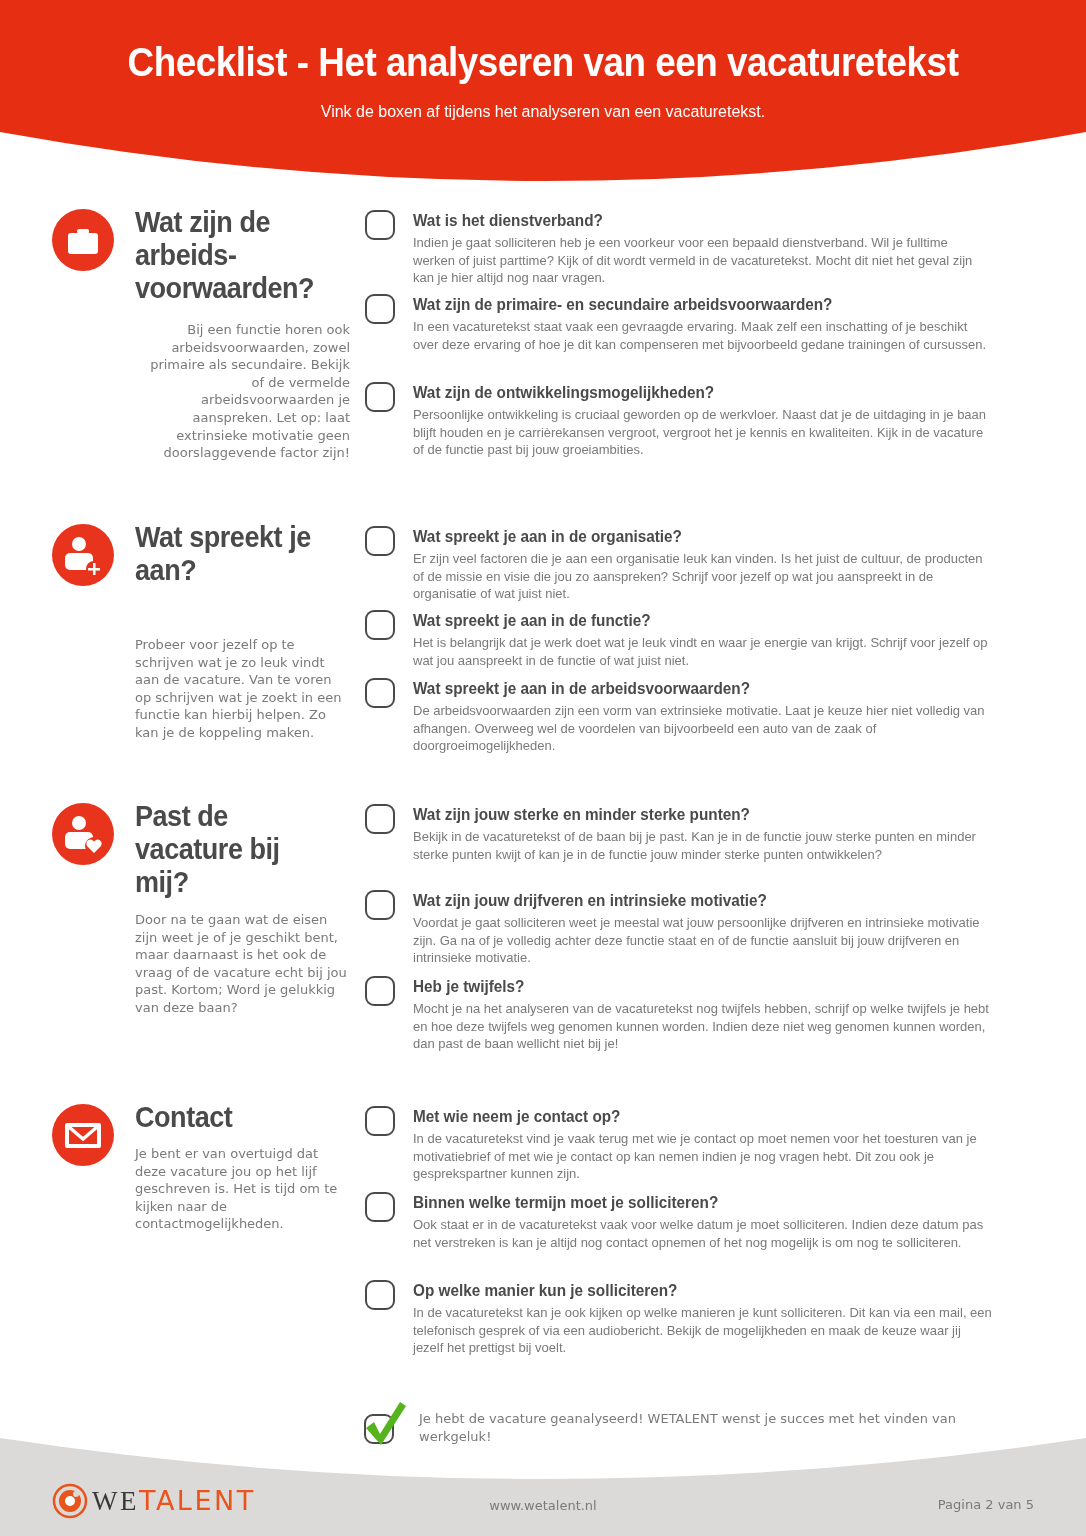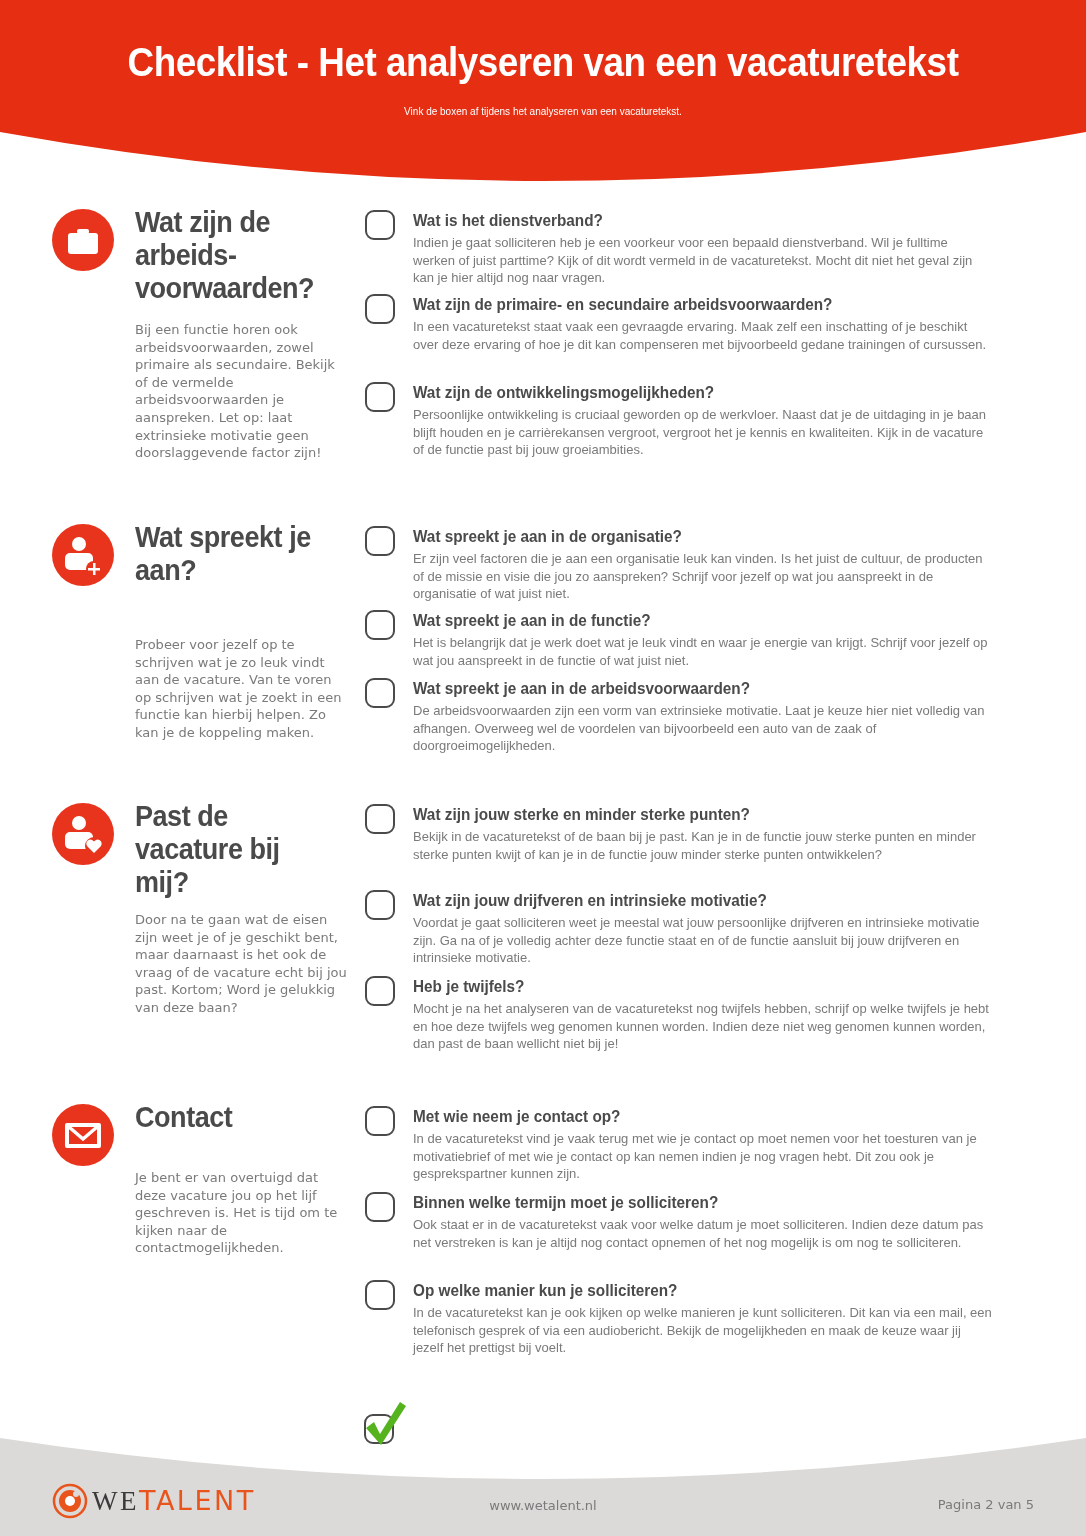--- a/index.html
+++ b/index.html
@@ -8,21 +8,21 @@
 
   .header { position: absolute; left: 0; top: 0; width: 1086px; height: 190px; text-decoration: underline; }
   .header svg { position: absolute; left: 0; top: 0; }
   .title {
     position: absolute; left: 0; top: 40px; width: 1086px; text-align: center;
     font-family: "Liberation Sans", sans-serif; font-weight: bold; font-size: 40px;
     color: #fff; letter-spacing: -0.5px; transform: scaleX(0.92); transform-origin: center;
   }
   .subtitle {
     position: absolute; left: 0; top: 103px; width: 1086px; text-align: center;
-    font-family: "Liberation Sans", sans-serif; font-size: 10px; line-height: 18px; color: #fff;
+    font-family: "Liberation Sans", sans-serif; font-size: 16px; line-height: 18px; color: #fff;
   }
 
   .section { position: absolute; left: 0; width: 1086px; }
   .sec-icon {
     position: absolute; left: 52px; width: 62px; height: 62px; border-radius: 50%;
     background: #e8341c;
   }
   .sec-icon svg { position: absolute; left: 0; top: 0; }
   .sec-title {
     position: absolute; left: 135px; width: 210px;
@@ -93,21 +93,21 @@
 </div>
 
 <div class="section" style="top:0;">
   <div class="sec-icon" style="top:209px;">
     <svg width="62" height="62" viewBox="0 0 62 62">
       <rect x="25" y="20" width="12" height="5" rx="2" fill="#fff"></rect>
       <rect x="16" y="24" width="30" height="21" rx="3" fill="#fff"></rect>
     </svg>
   </div>
   <div class="sec-title" style="top:205px;">Wat zijn de arbeids- voorwaarden?</div>
-  <div class="sec-desc" style="top:321px;">Bij een functie horen ook arbeidsvoorwaarden, zowel primaire als secundaire. Bekijk of de vermelde arbeidsvoorwaarden je aanspreken. Let op: laat extrinsieke motivatie geen doorslaggevende factor zijn!</div>
+  <div class="sec-desc" style="top:321px;text-align:right;">Bij een functie horen ook arbeidsvoorwaarden, zowel primaire als secundaire. Bekijk of de vermelde arbeidsvoorwaarden je aanspreken. Let op: laat extrinsieke motivatie geen doorslaggevende factor zijn!</div>
 
   <div class="item" style="top:210px;">
     <div class="checkbox"></div>
     <div class="item-title">Wat is het dienstverband?</div>
     <div class="item-body">Indien je gaat solliciteren heb je een voorkeur voor een bepaald dienstverband. Wil je fulltime werken of juist parttime? Kijk of dit wordt vermeld in de vacaturetekst. Mocht dit niet het geval zijn kan je hier altijd nog naar vragen.</div>
   </div>
   <div class="item" style="top:294px;">
     <div class="checkbox"></div>
     <div class="item-title">Wat zijn de primaire- en secundaire arbeidsvoorwaarden?</div>
     <div class="item-body">In een vacaturetekst staat vaak een gevraagde ervaring. Maak zelf een inschatting of je beschikt over deze ervaring of hoe je dit kan compenseren met bijvoorbeeld gedane trainingen of cursussen.</div>
@@ -180,21 +180,21 @@
 
 <div class="section" style="top:0;">
   <div class="sec-icon" style="top:1104px;">
     <svg width="62" height="62" viewBox="0 0 62 62">
       <rect x="13" y="19" width="36" height="25" rx="2" fill="#fff"></rect>
       <rect x="17" y="23" width="28" height="17" fill="#e8341c"></rect>
       <path d="M17,23 L31,35 L45,23" fill="none" stroke="#fff" stroke-width="3.5"></path>
     </svg>
   </div>
   <div class="sec-title" style="top:1100px;">Contact</div>
-  <div class="sec-desc" style="top:1145px;margin-top:24px;">Je bent er van overtuigd dat deze vacature jou op het lijf geschreven is. Het is tijd om te kijken naar de contactmogelijkheden.</div>
+  <div class="sec-desc" style="top:1145px;">Je bent er van overtuigd dat deze vacature jou op het lijf geschreven is. Het is tijd om te kijken naar de contactmogelijkheden.</div>
 
   <div class="item" style="top:1106px;">
     <div class="checkbox"></div>
     <div class="item-title">Met wie neem je contact op?</div>
     <div class="item-body">In de vacaturetekst vind je vaak terug met wie je contact op moet nemen voor het toesturen van je motivatiebrief of met wie je contact op kan nemen indien je nog vragen hebt. Dit zou ook je gesprekspartner kunnen zijn.</div>
   </div>
   <div class="item" style="top:1192px;">
     <div class="checkbox"></div>
     <div class="item-title">Binnen welke termijn moet je solliciteren?</div>
     <div class="item-body">Ook staat er in de vacaturetekst vaak voor welke datum je moet solliciteren. Indien deze datum pas net verstreken is kan je altijd nog contact opnemen of het nog mogelijk is om nog te solliciteren.</div>
@@ -221,13 +221,14 @@
   </div>
   <div class="footer-url">www.wetalent.nl</div>
   <div class="footer-page">Pagina 2 van 5</div>
 </div>
 
 <div class="final">
   <div class="final-box"></div>
   <svg class="final-check" width="46" height="46" viewBox="0 0 46 46">
     <path d="M4,28 L12,22 L18,34 L38,2 L44,6 L19,45 Z" fill="#55b31e"></path>
   </svg>
+  <div class="final-text">Je hebt de vacature geanalyseerd! WETALENT wenst je succes met het vinden van werkgeluk!</div>
 </div>
 
 </body></html>

